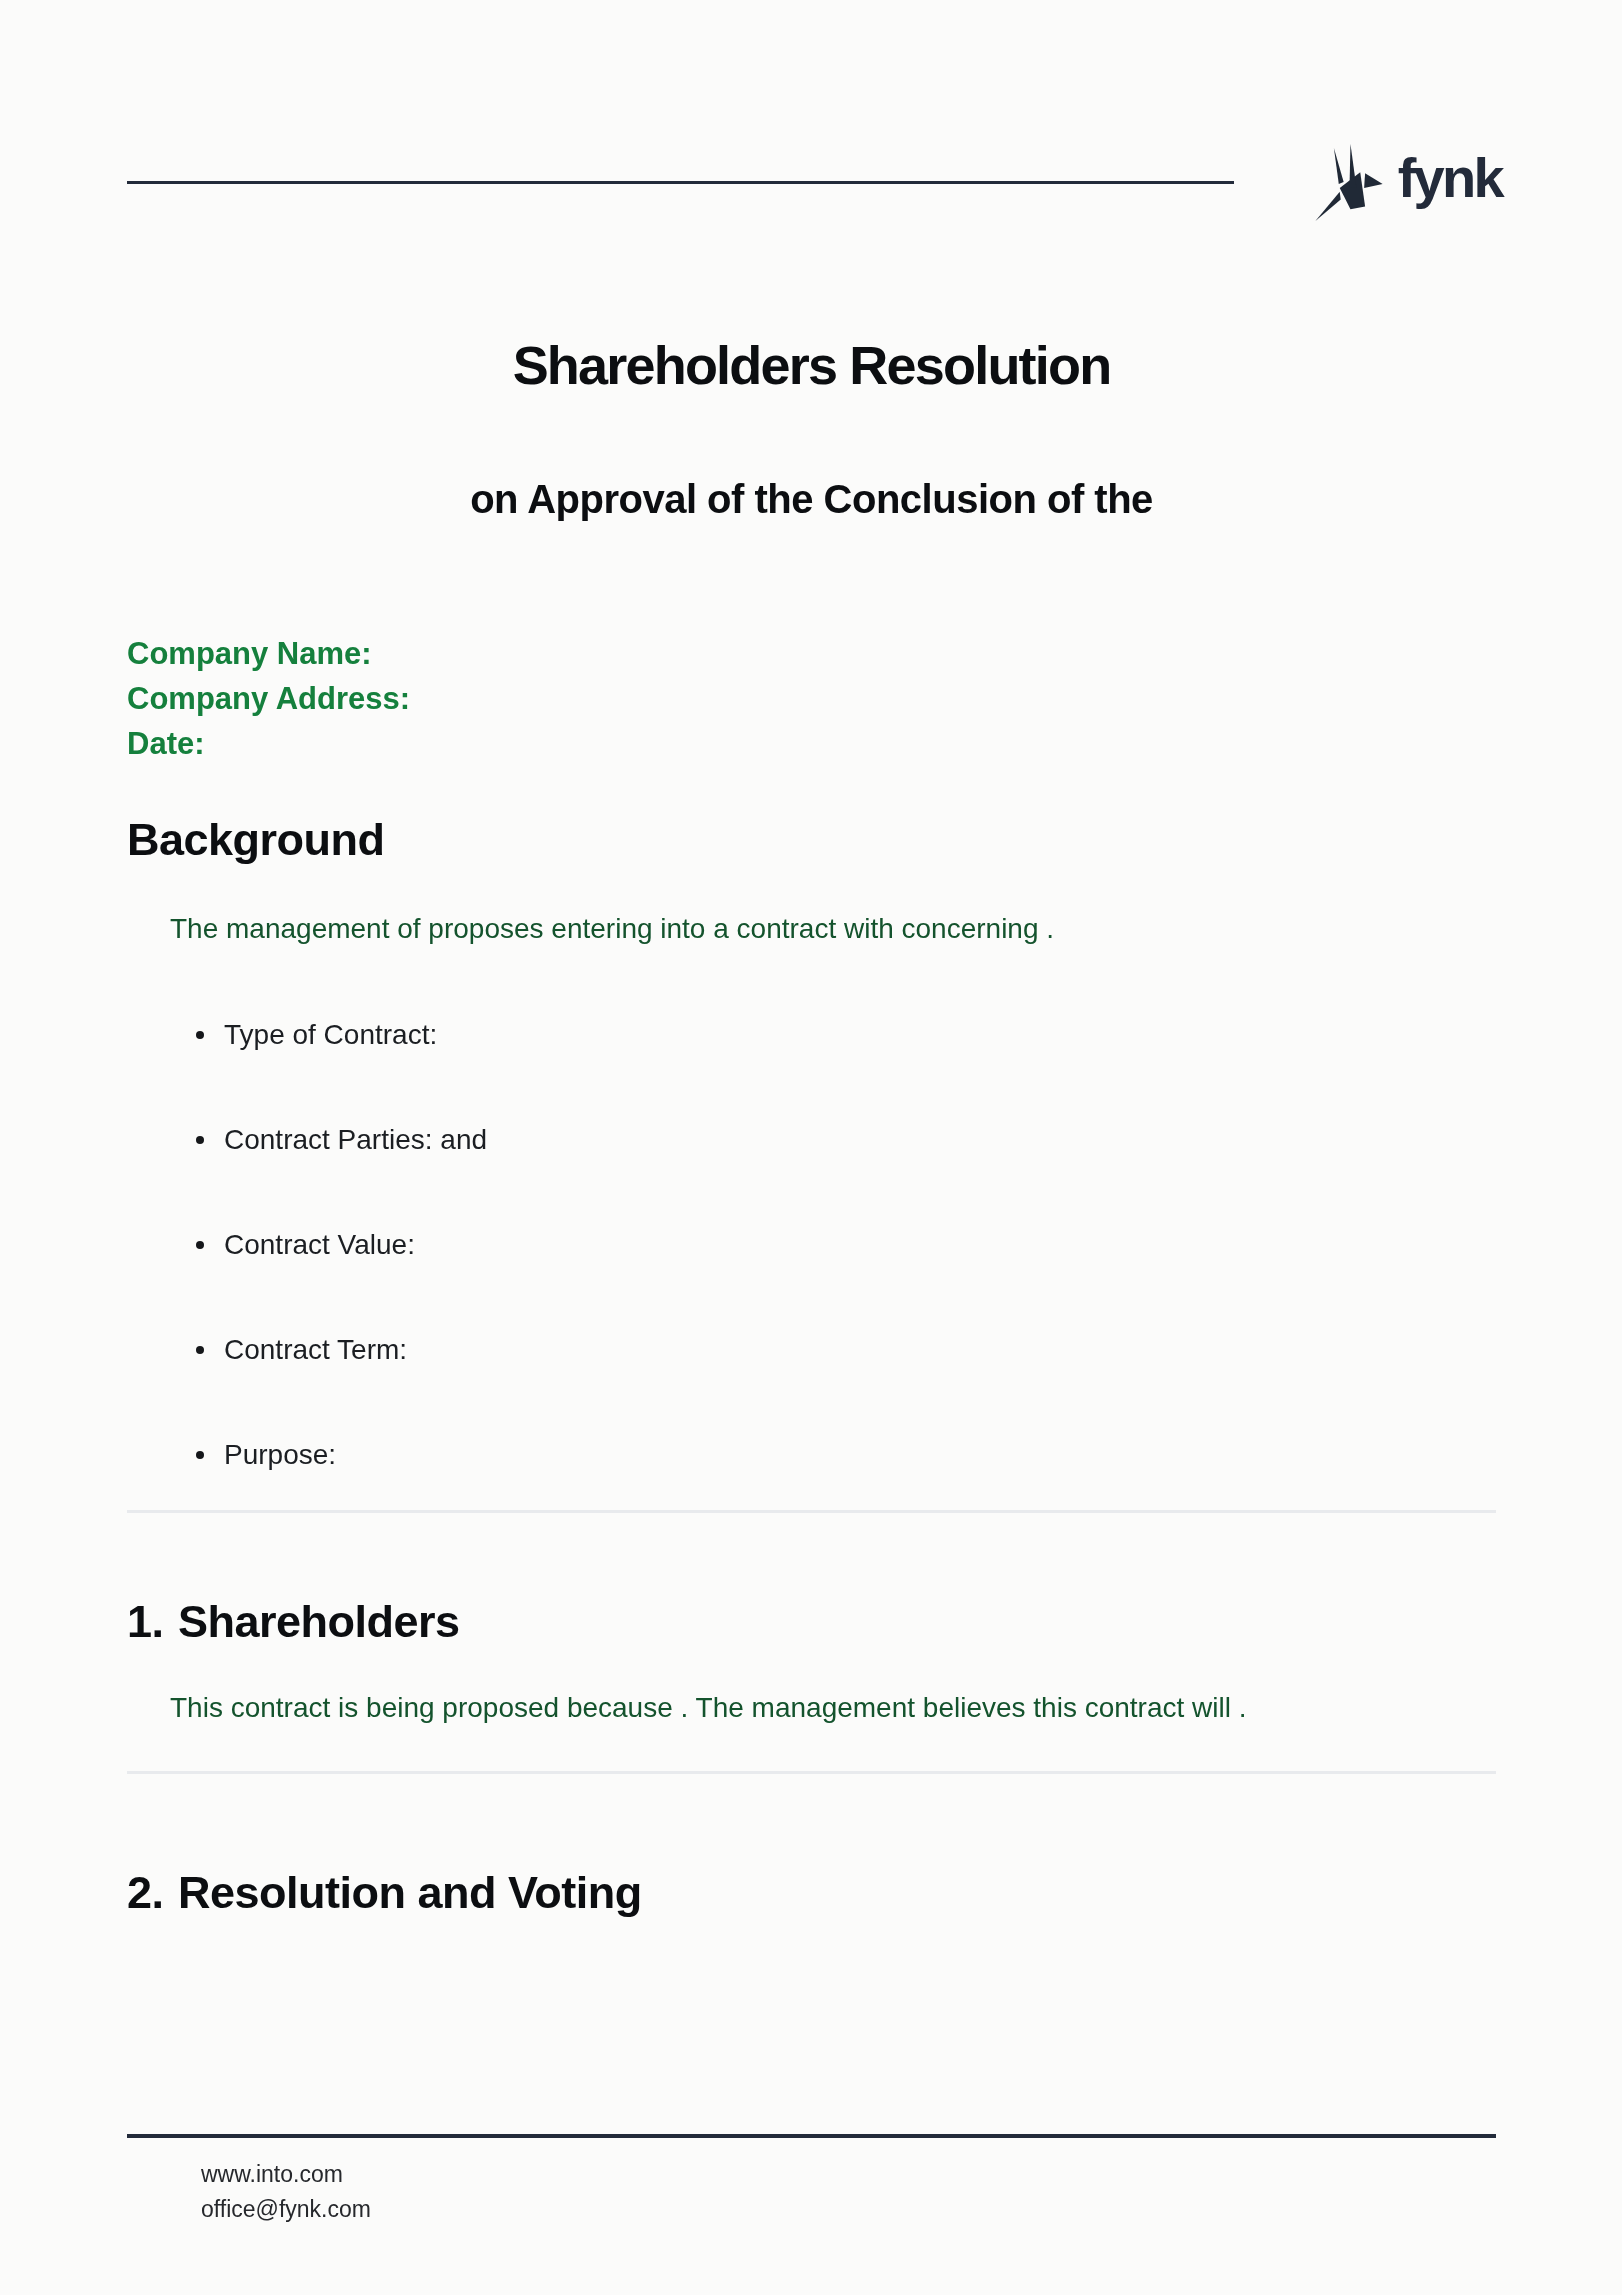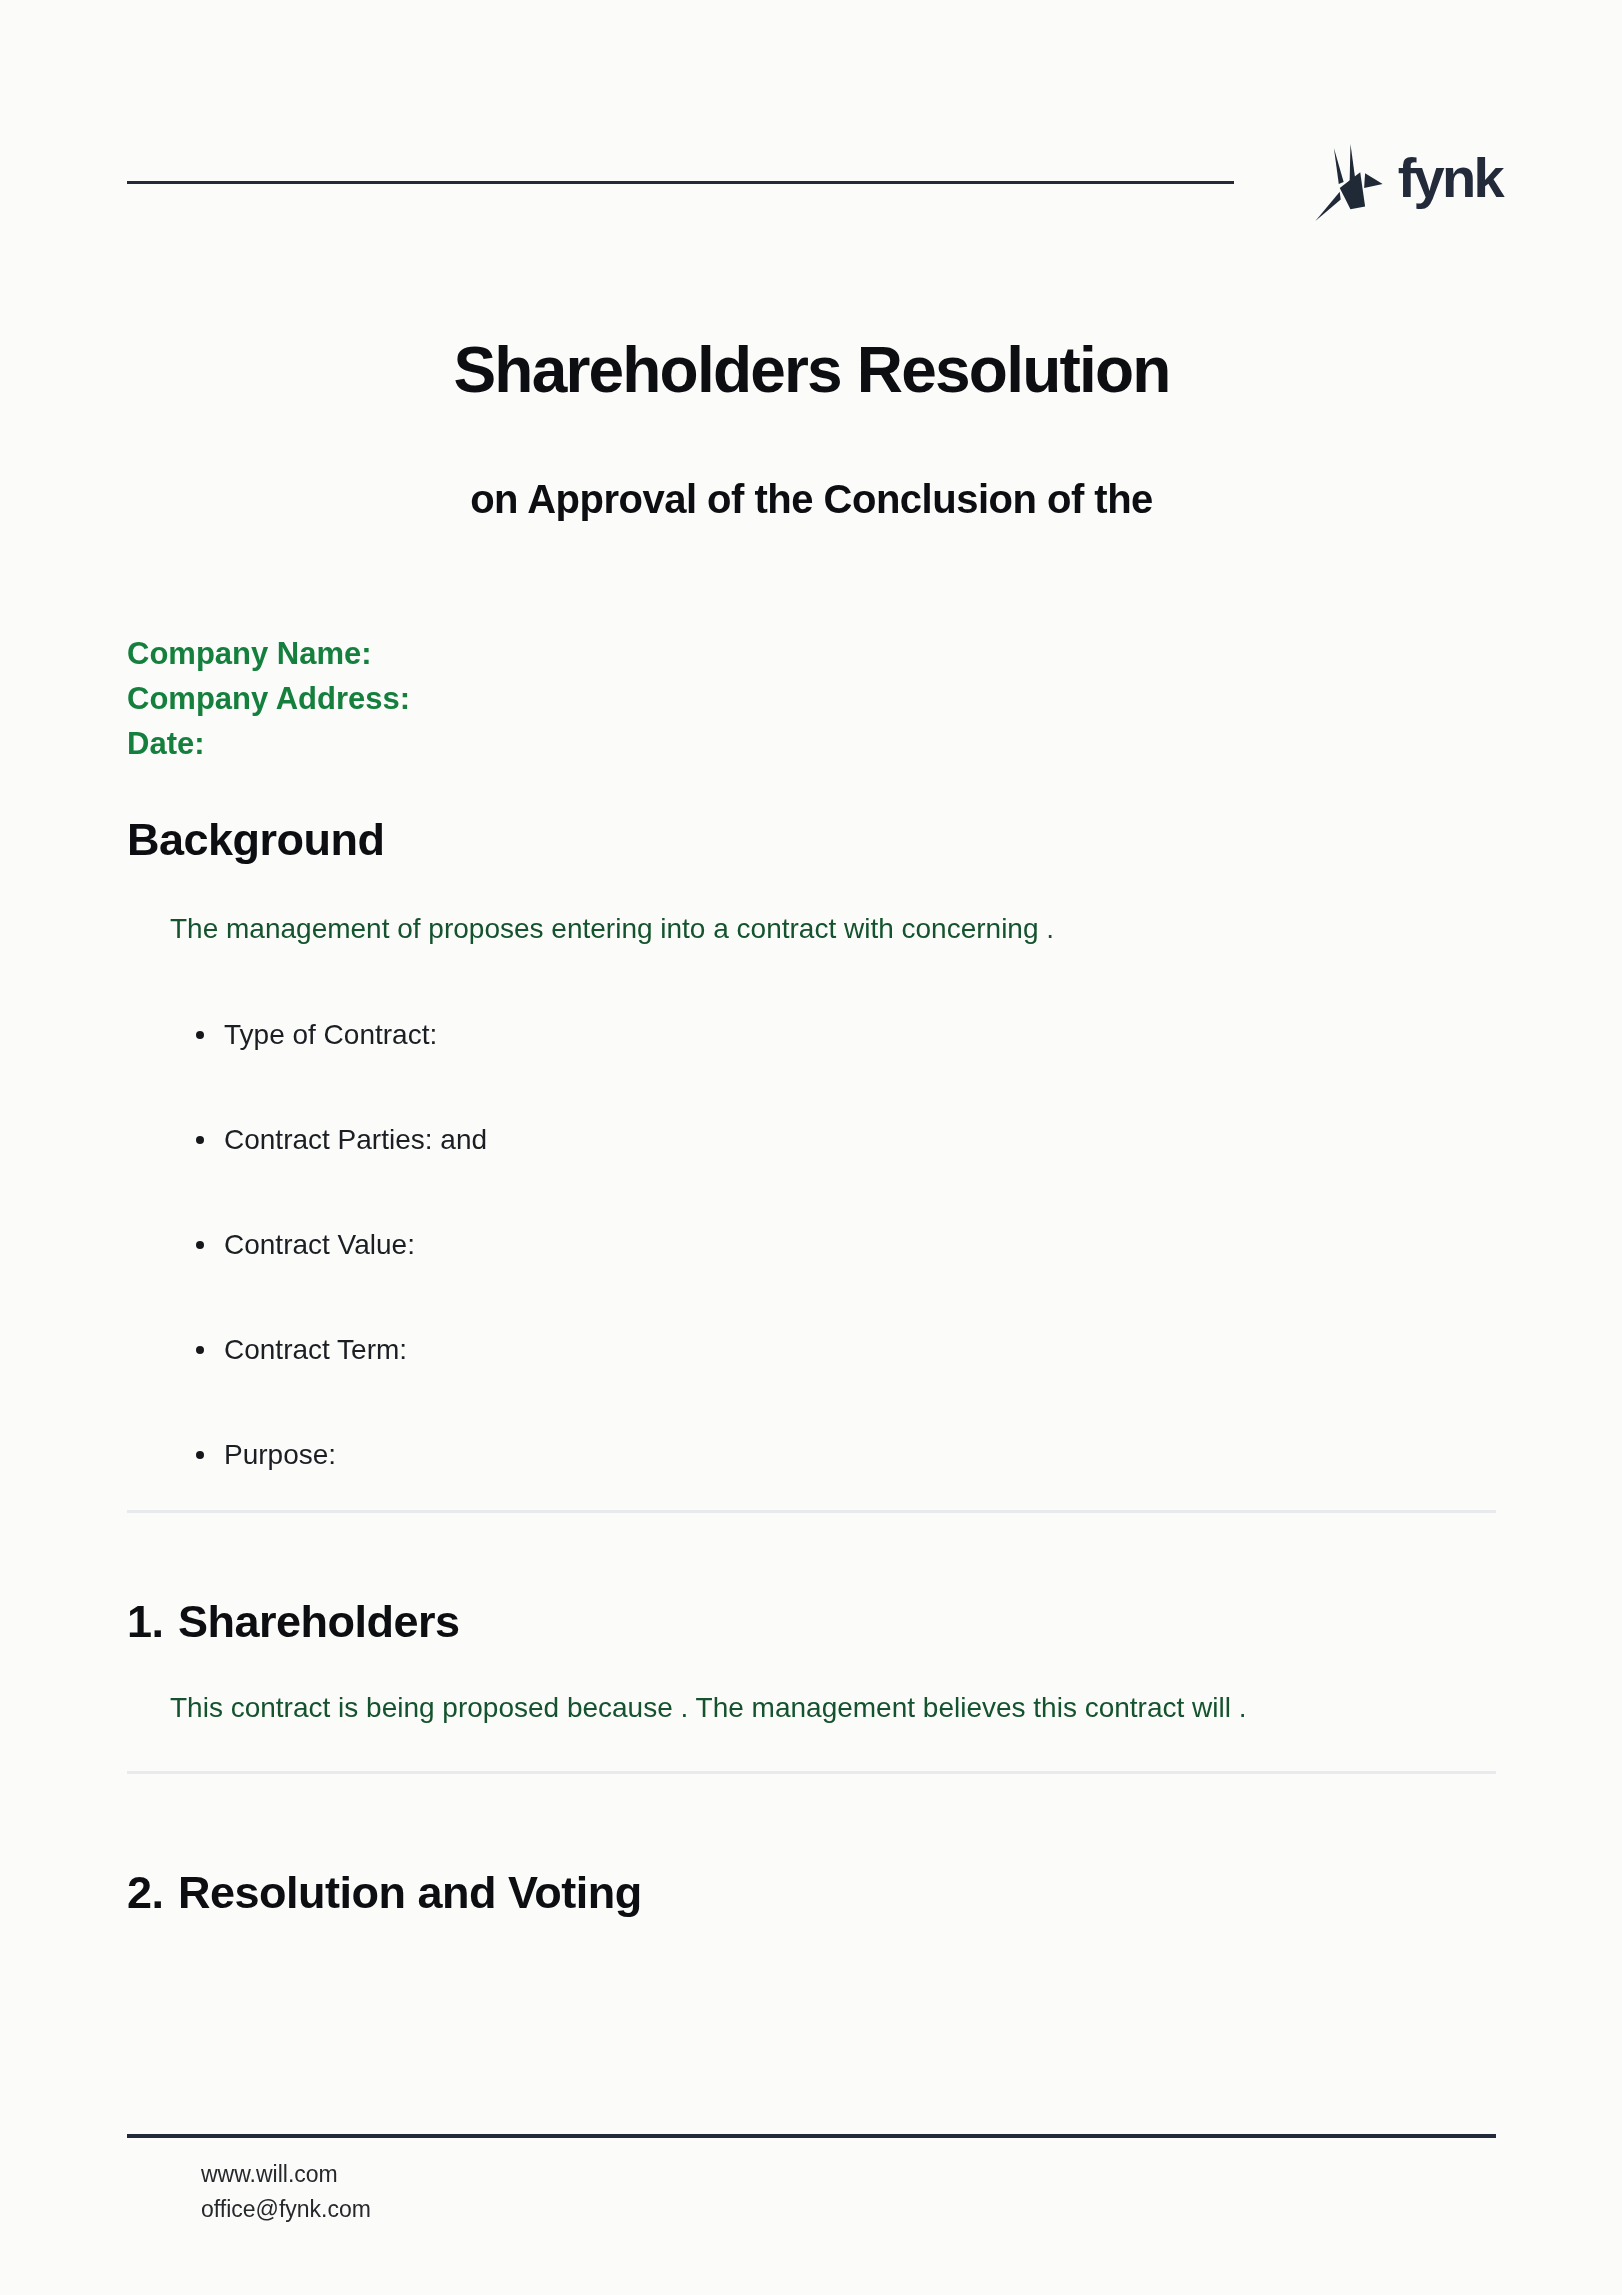--- a/index.html
+++ b/index.html
@@ -45,21 +45,21 @@
     padding-bottom: 9px;
   }
 
   
   .doc-title {
     position: absolute;
     top: 338px;
     left: 0;
     width: 100%;
     text-align: center;
-    font-size: 64px;
+    font-size: 54px;
     font-weight: bold;
     letter-spacing: -1.8px;
     color: #0c0e11;
     line-height: 1;
     margin: 0;
   }
   .doc-subtitle {
     position: absolute;
     top: 479px;
     left: 0;
@@ -221,16 +221,16 @@
 <p class="body-par" id="par-justification">This contract is being proposed because . The management believes this contract will .</p>
 
 <div class="divider" id="divider-2"></div>
 
 <h2 class="section-heading" id="heading-resolution">
   <span class="num">2.</span><span>Resolution and Voting</span>
 </h2>
 
 <div class="footer-rule"></div>
 <div class="footer-contact">
-  <div>www.will.com</div>
+  <div>www.into.com</div>
   <div>office@fynk.com</div>
 </div>
 
 
 </body></html>

